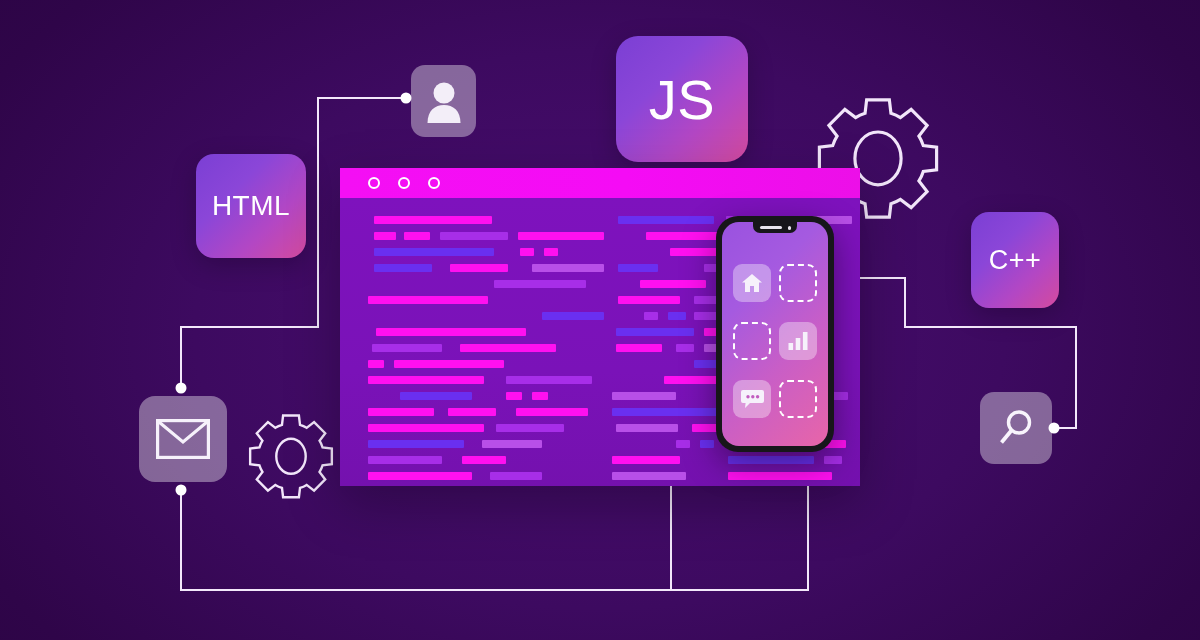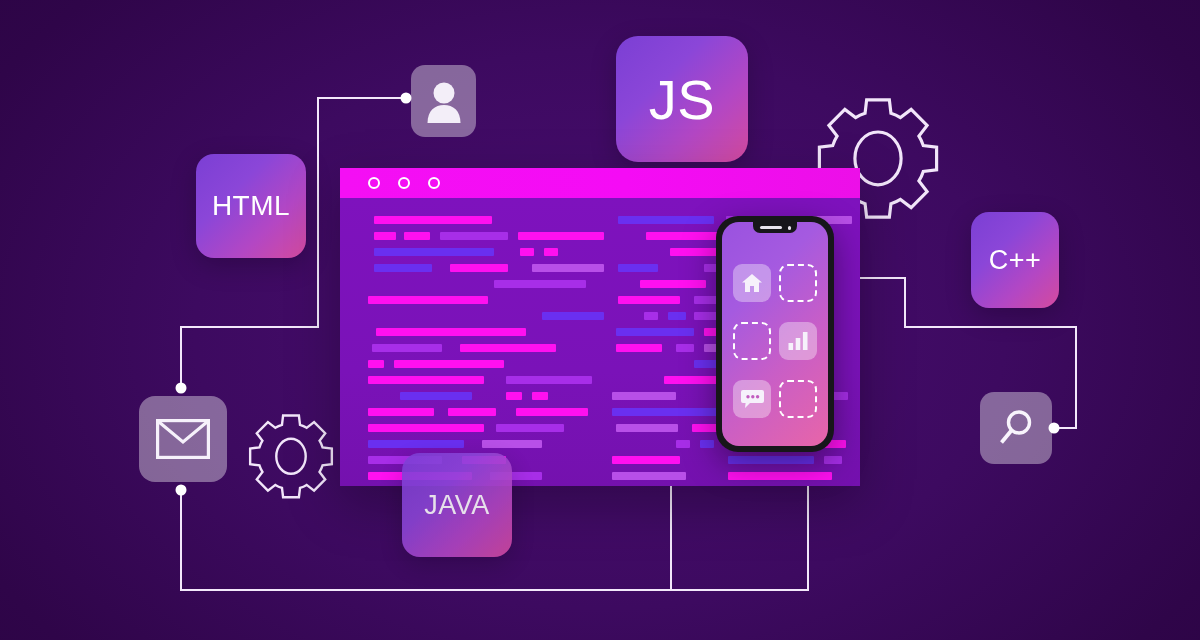--- a/index.html
+++ b/index.html
@@ -282,18 +282,15 @@
     </svg>
   </div>
 
   <div class="abs icon-tile" style="left:980px;top:392px;width:72px;height:72px;">
     <svg width="40" height="40" viewBox="0 0 40 40">
       <circle cx="23" cy="14.5" r="10.5" fill="none" stroke="#f8f4fc" stroke-width="3.4"></circle>
       <line x1="15.6" y1="22.2" x2="5.5" y2="34.5" stroke="#f8f4fc" stroke-width="3.8" stroke-linecap="butt"></line>
     </svg>
   </div>
 
-  <div class="abs lang-tile trans t-java" style="left:402px;top:453px;width:110px;height:104px;">
-    <span class="lang-label">JAVA</span>
-  </div>
 
 
 </div>
 
 </body></html>

